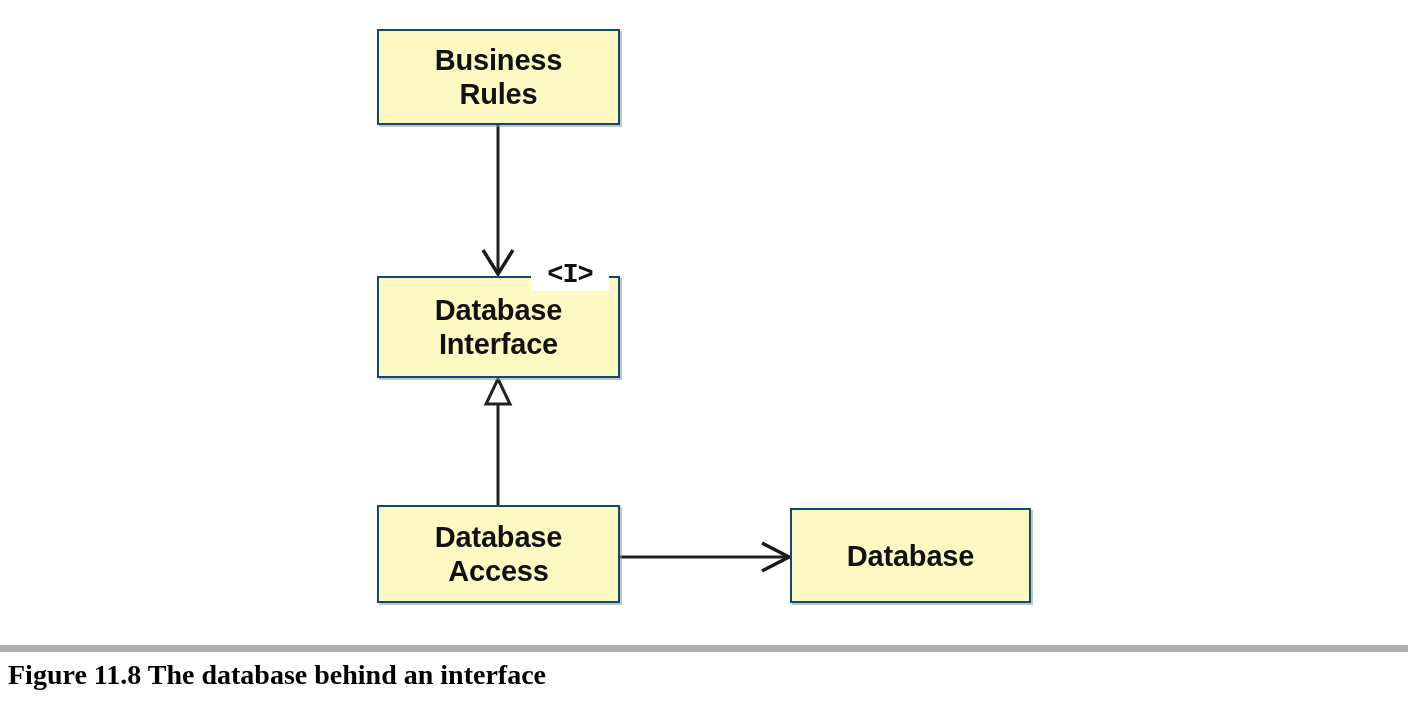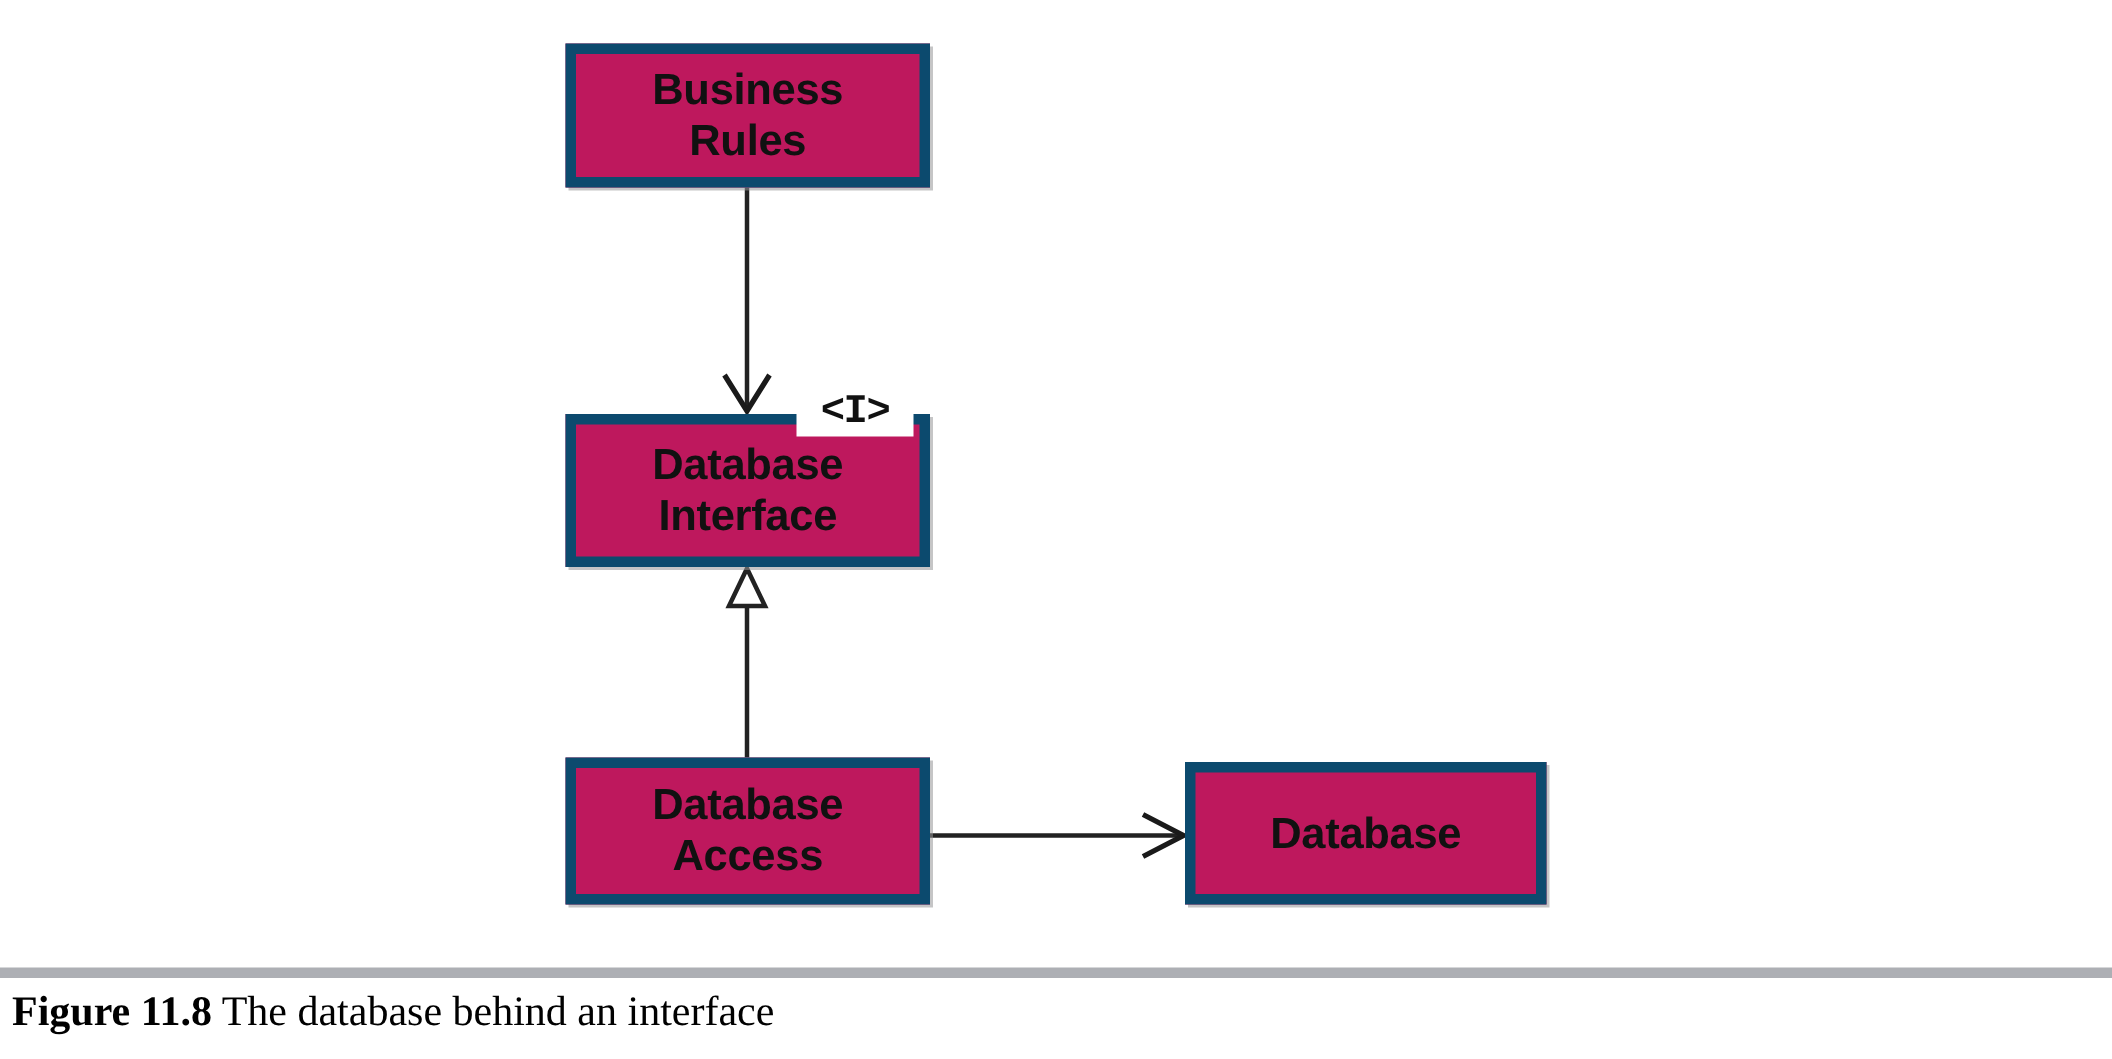--- a/index.html
+++ b/index.html
@@ -21,22 +21,22 @@
     left: 0;
     top: 0;
     width: 1408px;
     height: 640px;
   }
 
   
   .uml-box {
     position: absolute;
     box-sizing: border-box;
-    background: #be185d;
-    border: 7px solid #0c4a6e;
+    background: #fef9c3;
+    border: 2px solid #0c4a6e;
     box-shadow: 2px 2px 0 0 rgba(150,150,152,0.55);
     display: flex;
     align-items: center;
     justify-content: center;
   }
   .uml-box .box-label {
     font-family: "Liberation Sans", sans-serif;
     font-weight: bold;
     font-size: 29px;
     line-height: 34px;
@@ -114,21 +114,21 @@
     font-family: "Liberation Serif", serif;
     font-size: 28px;
     line-height: 36px;
     color: #000000;
     white-space: nowrap;
   }
   #figure-caption .caption-label {
     font-weight: bold;
   }
   #figure-caption .caption-text {
-    font-weight: normal;
+    font-weight: bold;
   }
 </style>
 </head>
 <body>
 
 <div id="diagram-canvas">
 
   <svg class="connector-svg" viewBox="0 0 1408 640" xmlns="http://www.w3.org/2000/svg">
 
     <g>

